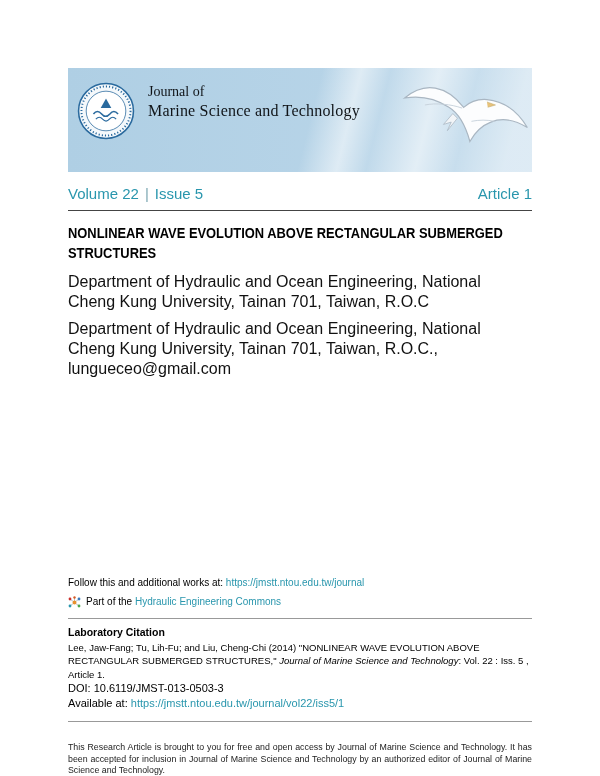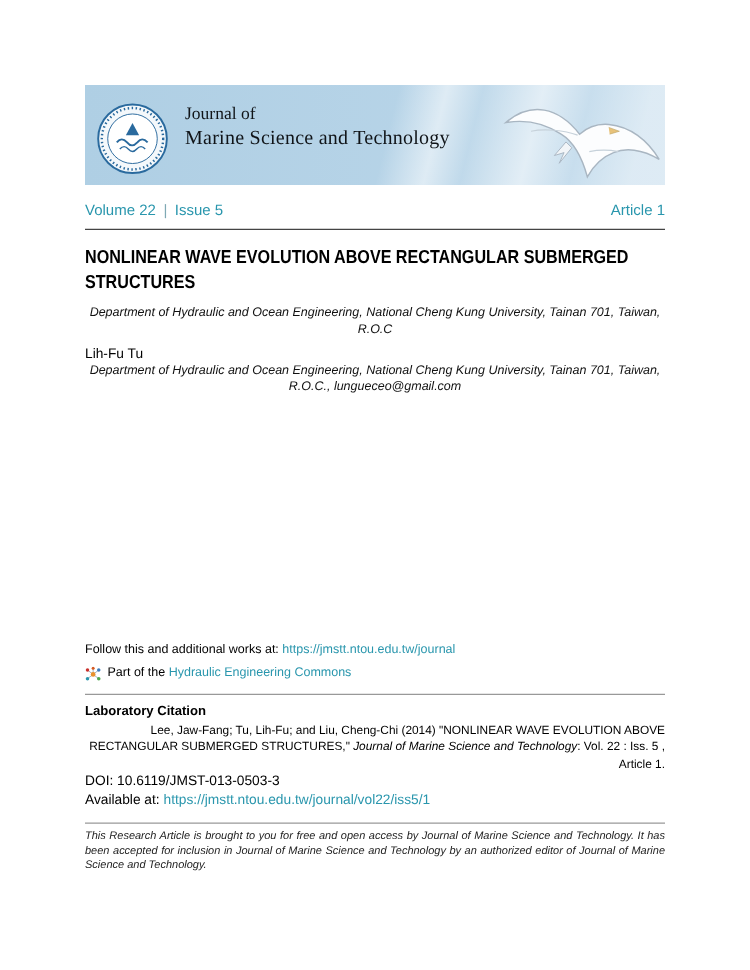--- a/index.html
+++ b/index.html
@@ -5,69 +5,69 @@
   * { margin:0; padding:0; box-sizing:border-box; }
   html,body { background:#ffffff; }
   body {
     width:600px; height:776px; overflow:hidden;
     font-family:"Liberation Sans", sans-serif; color:#000;
   }
   .page { padding:68px 68px 0 68px; }
 
   
   .banner {
-    position:relative; height:80px; overflow:hidden;
+    position:relative; height:104px; overflow:hidden;
     background:
       linear-gradient(104deg,
         rgba(255,255,255,0) 52%, rgba(255,255,255,.55) 60%,
         rgba(255,255,255,.12) 66%, rgba(255,255,255,.6) 76%,
         rgba(255,255,255,.2) 84%, rgba(255,255,255,.5) 94%),
       linear-gradient(to right, #afcfe4, #bcd7ea);
   }
   .seal { position:absolute; left:9px; top:14px; width:58px; height:58px; }
   .banner-text { position:absolute; left:80px; top:16px; font-family:"Liberation Serif", serif; color:#101418; }
   .journal-of { font-size:14px; margin-bottom:2px; }
   .journal-name { font-size:16px; letter-spacing:.2px; }
   .seagull { position:absolute; right:0px; top:2px; width:132px; height:84px; }
 
   
-  .issue-line { display:flex; align-items:baseline; margin-top:13px; font-size:12px; color:#2996ad; }
+  .issue-line { display:flex; align-items:baseline; margin-top:13px; font-size:15px; color:#2996ad; }
   .issue-sep { color:#7fa9b4; margin:0 6px; }
   .flex-spacer { flex:1; }
   .teal { color:#2996ad; text-decoration:none; }
 
   .rule      { border:none; border-top:1px solid #444; margin-top:8px; }
   .rule-lite { border:none; border-top:1px solid #999; }
 
   
   .title {
     margin-top:12px; font-size:15px; font-weight:bold; line-height:1.3; color:#000;
     width:116%; transform:scaleX(.86); transform-origin:left top;
   }
   .authors { margin-top:10px; }
   .author { margin-bottom:7px; }
   .author-name { font-size:11px; margin-bottom:2px; }
-  .author-affil { font-size:10px; font-style:italic; line-height:1.25; color:#111;text-align:center; }
+  .author-affil { font-size:16px; line-height:1.25; color:#111; }
 
   
   .follow-line { margin-top:198px; font-size:10px; }
   .commons-line { margin-top:8px; font-size:10px; display:flex; gap:5px; }
   .dc-icon { width:13px; height:13px; flex:0 0 auto; }
   a.link { color:#2996ad; text-decoration:none; }
 
   
   .rule2 { margin-top:9px; }
   .citation-heading { margin-top:7px; font-size:10.5px; font-weight:bold; }
-  .citation-text { margin-top:3px; font-size:9.5px; line-height:1.4;text-align:right; }
+  .citation-text { margin-top:3px; font-size:9.5px; line-height:1.4; }
   .citation-text .it { font-style:italic; }
   .doi, .available { font-size:11px; line-height:1.4; }
 
   
   .rule3 { margin-top:9px; }
-  .footer { margin-top:4px; font-size:8.8px; line-height:1.35; color:#222; text-align:justify;font-style:italic; }
+  .footer { margin-top:20px; font-size:8.8px; line-height:1.35; color:#222; text-align:justify; }
 </style>
 </head>
 <body>
 
 <div class="page">
 
   <div class="banner">
     <svg class="seal" viewBox="0 0 60 60">
       <circle cx="30" cy="30" r="28.4" fill="#f4f8fb" stroke="#2a6a9e" stroke-width="1.6"></circle>
       <circle cx="30" cy="30" r="25.4" fill="none" stroke="#2a6a9e" stroke-width="2" stroke-dasharray="1.2 2.1"></circle>
@@ -99,21 +99,20 @@
 
   <hr class="rule">
 
   <h1 class="title">NONLINEAR WAVE EVOLUTION ABOVE RECTANGULAR SUBMERGED STRUCTURES</h1>
 
   <div class="authors">
     <div class="author">
       <div class="author-affil">Department of Hydraulic and Ocean Engineering, National Cheng Kung University, Tainan 701, Taiwan, R.O.C</div>
     </div>
     <div class="author">
-      <div class="author-name">Lih-Fu Tu</div>
       <div class="author-affil">Department of Hydraulic and Ocean Engineering, National Cheng Kung University, Tainan 701, Taiwan, R.O.C., lungueceo@gmail.com</div>
     </div>
     <div class="author">
     </div>
   </div>
 
   <div class="follow-line">
     <span>Follow this and additional works at: </span><a class="link">https://jmstt.ntou.edu.tw/journal</a>
   </div>
 

